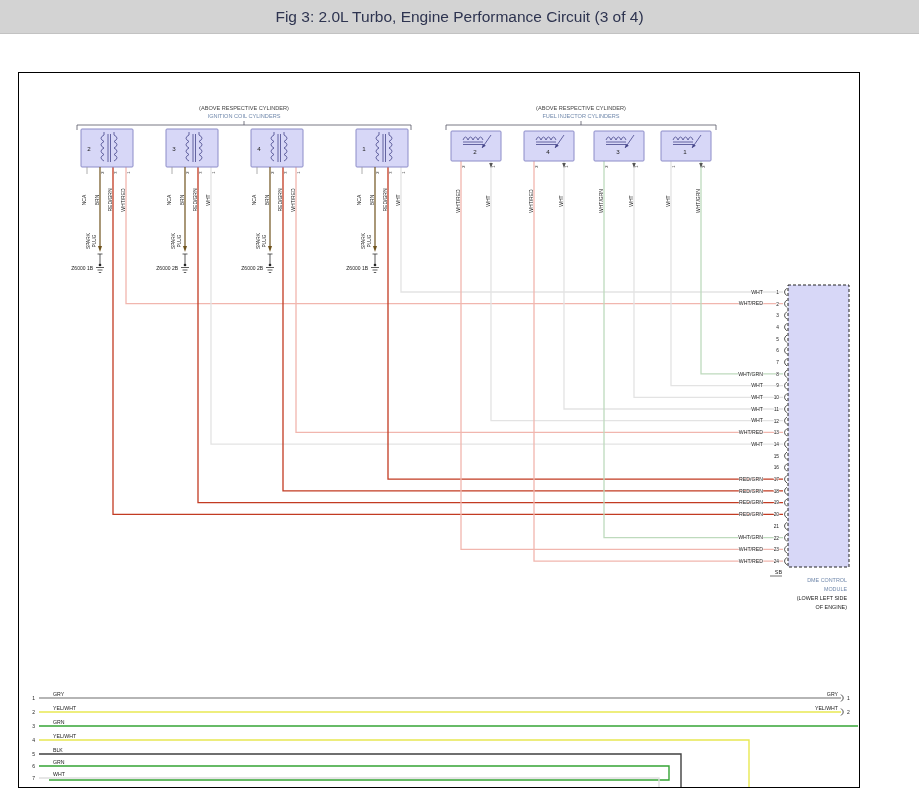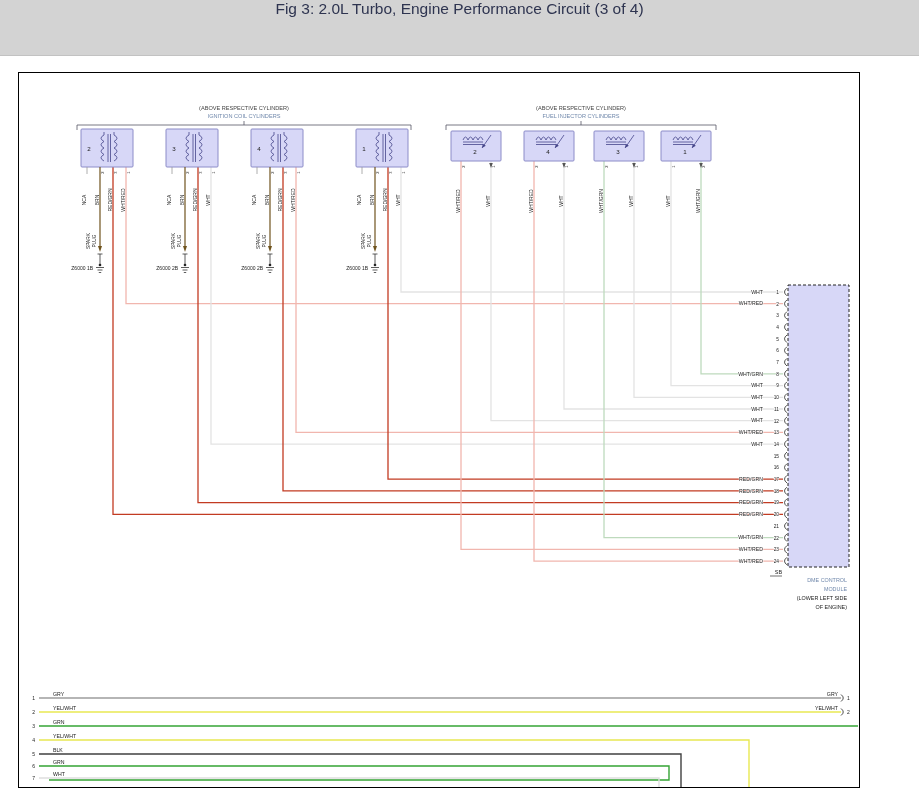--- a/index.html
+++ b/index.html
@@ -1,19 +1,19 @@
 <!DOCTYPE html>
 <html style="--wht: #e3e3e3; --whtred: #f1b6ae; --whtgrn: #bedabd; --redgrn: #c23b22; --brn: #6f531d; --gry: #9d9d9d; --yelwht: #e8e852; --grn: #35a435; --blk: #404040; --whtline: #dedede; --component_fill: #d7d7f7; --component_border: #8c8cc8; --label_blue: #7088ab; --title_color: #2e3450;"><head>
 <meta charset="utf-8">
 <style>
   *{margin:0;padding:0;box-sizing:border-box}
   html,body{width:919px;height:800px;background:#fff;overflow:hidden;position:relative;
     font-family:"Liberation Sans",sans-serif}
-  .titlebar{width:919px;height:56px;background:#d3d3d3;border-bottom:1px solid #c2c2c2;
-    display:flex;align-items:flex-start;justify-content:center}
+  .titlebar{width:919px;height:34px;background:#d3d3d3;border-bottom:1px solid #c2c2c2;
+    display:flex;align-items:center;justify-content:center}
   .title{font-size:15.5px;color:var(--title_color,#2e3450)}
   .canvas{position:absolute;left:18px;top:72px;width:842px;height:716px;border:1px solid #000;background:#fff}
   svg{display:block}
   svg text{font-family:"Liberation Sans",sans-serif;fill:#222}
   .t{font-size:5.4px}
   .small{font-size:5.6px;fill:#444}
   .blue{fill:var(--label_blue,#7088ab)}
   .bracket{fill:none;stroke:#556;stroke-width:0.8}
   #module-box{fill:var(--component_fill,#d7d7f7);stroke:#222;stroke-width:1;stroke-dasharray:3 2}
   .thin{stroke:#333;stroke-width:0.7;fill:none}

